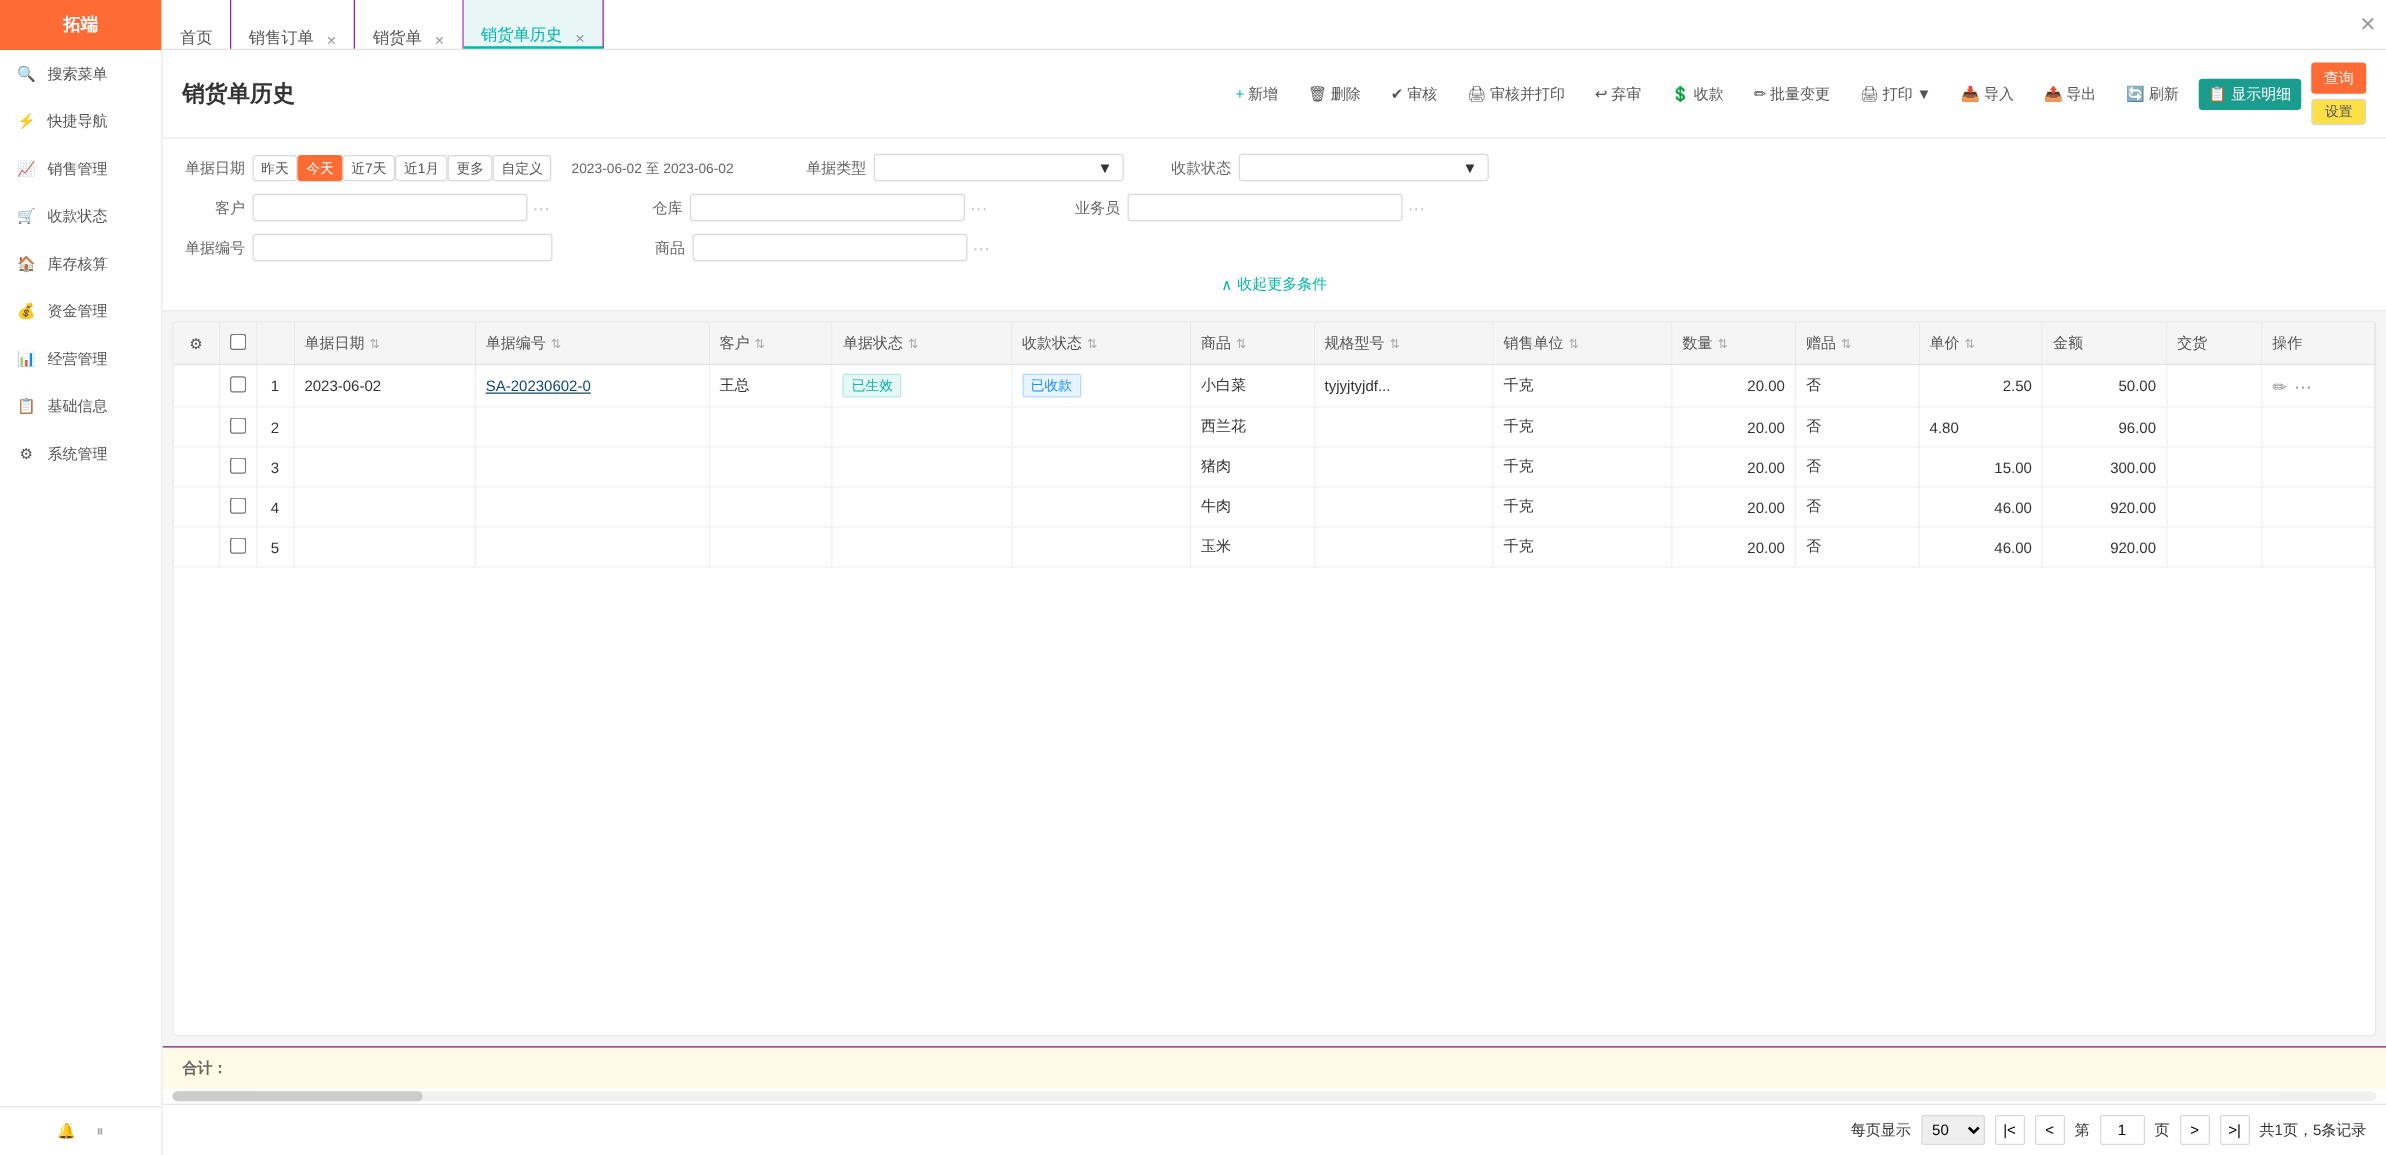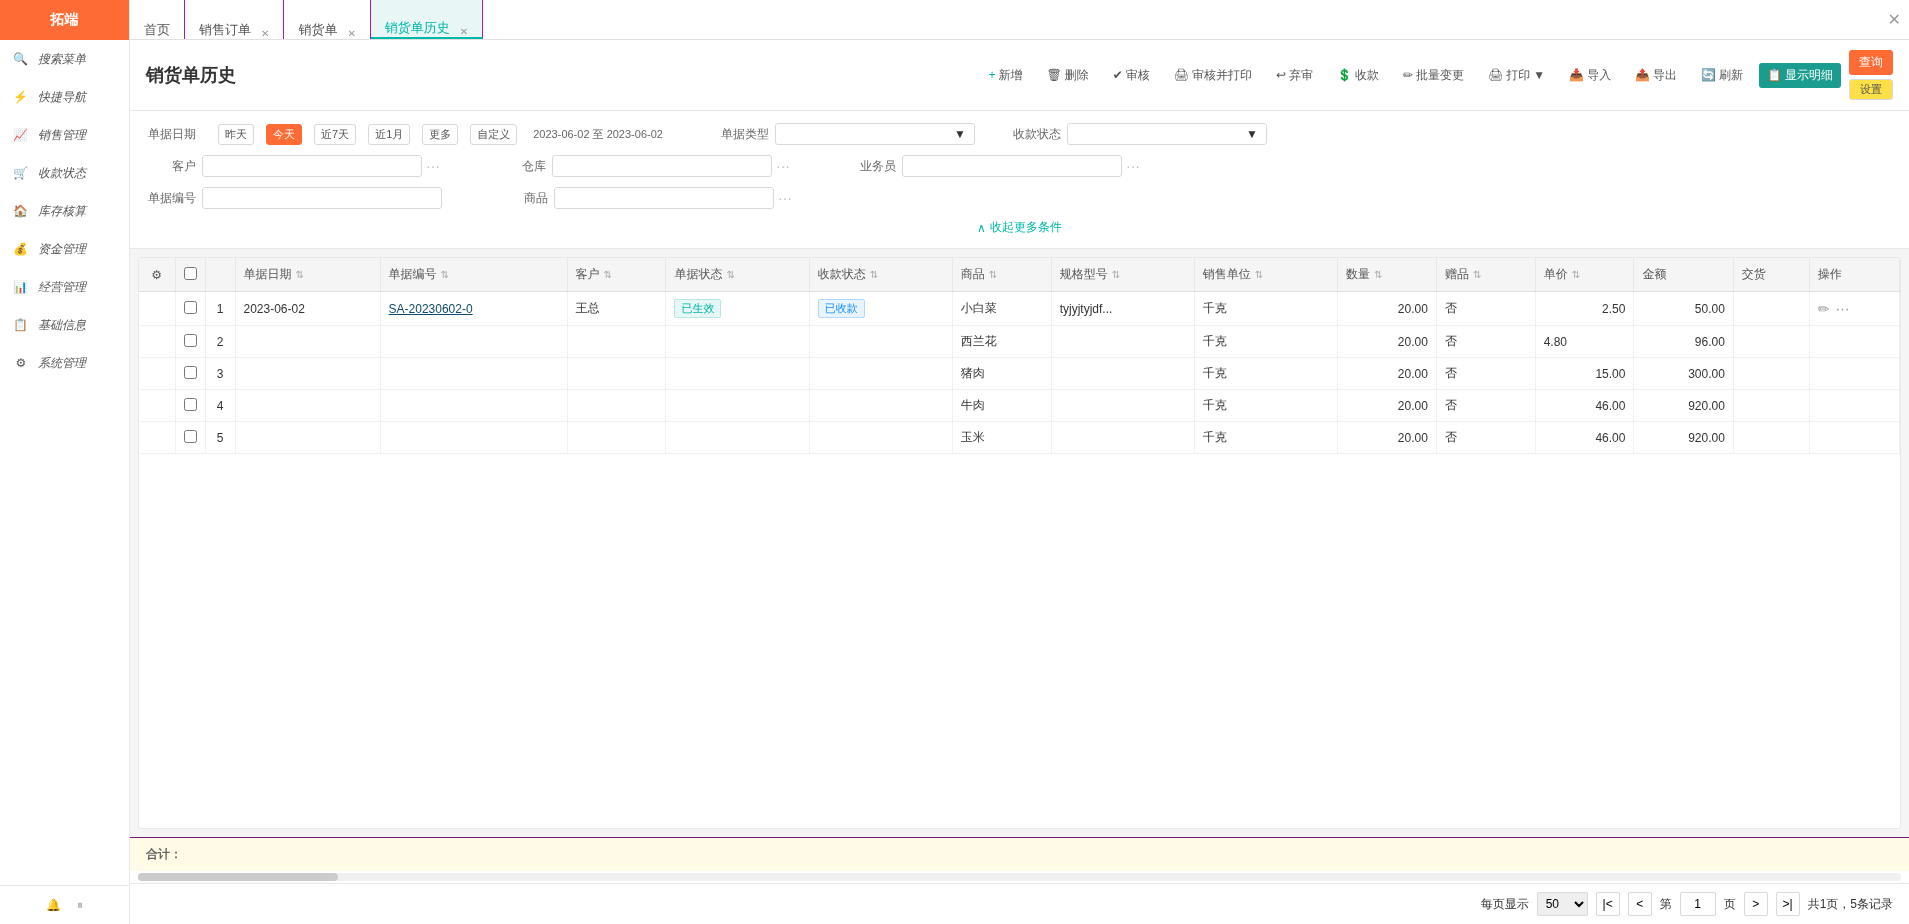--- a/index.html
+++ b/index.html
@@ -3,21 +3,21 @@
   <meta charset="utf-8">
   <style>
     * { box-sizing: border-box; margin: 0; padding: 0; }
     body { font-family: 'Microsoft YaHei', Arial, sans-serif; font-size: 12px; color: #333; background: #f5f5f5; display: flex; height: 924px; overflow: hidden; }
 
     
     .sidebar { width: 130px; background: #fff; border-right: 1px solid #e8e8e8; display: flex; flex-direction: column; height: 100%; flex-shrink: 0; }
     .sidebar-logo { height: 40px; background: #ff6b35; display: flex; align-items: center; justify-content: center; color: white; font-size: 14px; font-weight: bold; }
     .sidebar-item { display: flex; align-items: center; padding: 10px 12px; cursor: pointer; color: #555; gap: 8px; }
     .sidebar-item .icon { width: 18px; height: 18px; display: inline-flex; align-items: center; justify-content: center; flex-shrink: 0; }
-    .sidebar-item-label { font-size: 12px; font-style: italic; }
+    .sidebar-item-label { font-size: 12px; }
     .sidebar-bottom { margin-top: auto; border-top: 1px solid #e8e8e8; padding: 8px 0; }
 
     
     .main { flex: 1; display: flex; flex-direction: column; overflow: hidden; }
 
     
     .tab-bar { display: flex; align-items: center; background: #fff; border-bottom: 1px solid #e0e0e0; height: 40px; padding: 0 0; flex-shrink: 0; }
     .tab { display: flex; align-items: flex-end; padding: 0 14px; height: 100%; border-right: 1px solid #a21caf; cursor: pointer; color: #555; font-size: 13px; gap: 6px; white-space: nowrap; }
     .tab.active { background: #e8f7f6; color: #00b8a9; border-bottom: 2px solid #00b8a9; }
     .tab .close-icon { font-size: 10px; color: #999; margin-left: 4px; }
@@ -30,21 +30,21 @@
     .toolbar-btn { display: flex; align-items: center; gap: 3px; padding: 4px 8px; border: none; background: transparent; cursor: pointer; color: #555; font-size: 12px; }
     .btn-primary { background: #ff6b35; color: white; border-radius: 3px; padding: 4px 10px; border: none; cursor: pointer; font-size: 12px; }
 
     
     .filter-area { background: #fff; padding: 12px 16px; border-bottom: 1px solid #e8e8e8; flex-shrink: 0; }
     .filter-row { display: flex; align-items: center; gap: 16px; margin-bottom: 10px; }
     .filter-item { display: flex; align-items: center; gap: 6px; }
     .filter-label { color: #666; white-space: nowrap; min-width: 50px; text-align: right; }
     .filter-input { border: 1px solid #d9d9d9; border-radius: 3px; padding: 3px 8px; font-size: 12px; width: 160px; color: #333; }
     .filter-select { border: 1px solid #d9d9d9; border-radius: 3px; padding: 3px 8px; font-size: 12px; width: 180px; color: #333; display: flex; align-items: center; justify-content: space-between; }
-    .date-range { display: flex; align-items: center; gap: 12px; font-size: 12px; color: #666; margin-left: 16px; }
+    .date-range { display: flex; align-items: center; gap: 0; font-size: 12px; color: #666; }
     .date-btn { padding: 2px 6px; border: 1px solid #d9d9d9; border-radius: 3px; cursor: pointer; font-size: 11px; color: #555; background: #fff; }
     .date-btn.active { background: #ff6b35; color: white; border-color: #ff6b35; }
     .date-value { color: #666; font-size: 11px; }
     .dots-btn { color: #bbb; cursor: pointer; font-size: 14px; margin-left: 4px; }
     .collapse-btn { display: flex; align-items: center; justify-content: center; color: #00b8a9; cursor: pointer; font-size: 12px; gap: 4px; margin-top: 4px; }
 
     
     .table-container { flex: 1; overflow: auto; background: #fff; margin: 8px; border: 1px solid #e8e8e8; border-radius: 3px; }
     .data-table { width: 100%; border-collapse: collapse; font-size: 12px; }
     .data-table th { background: #f5f5f5; padding: 8px 8px; text-align: left; border-bottom: 1px solid #e0e0e0; border-right: 1px solid #e8e8e8; color: #555; font-weight: normal; white-space: nowrap; position: sticky; top: 0; }

